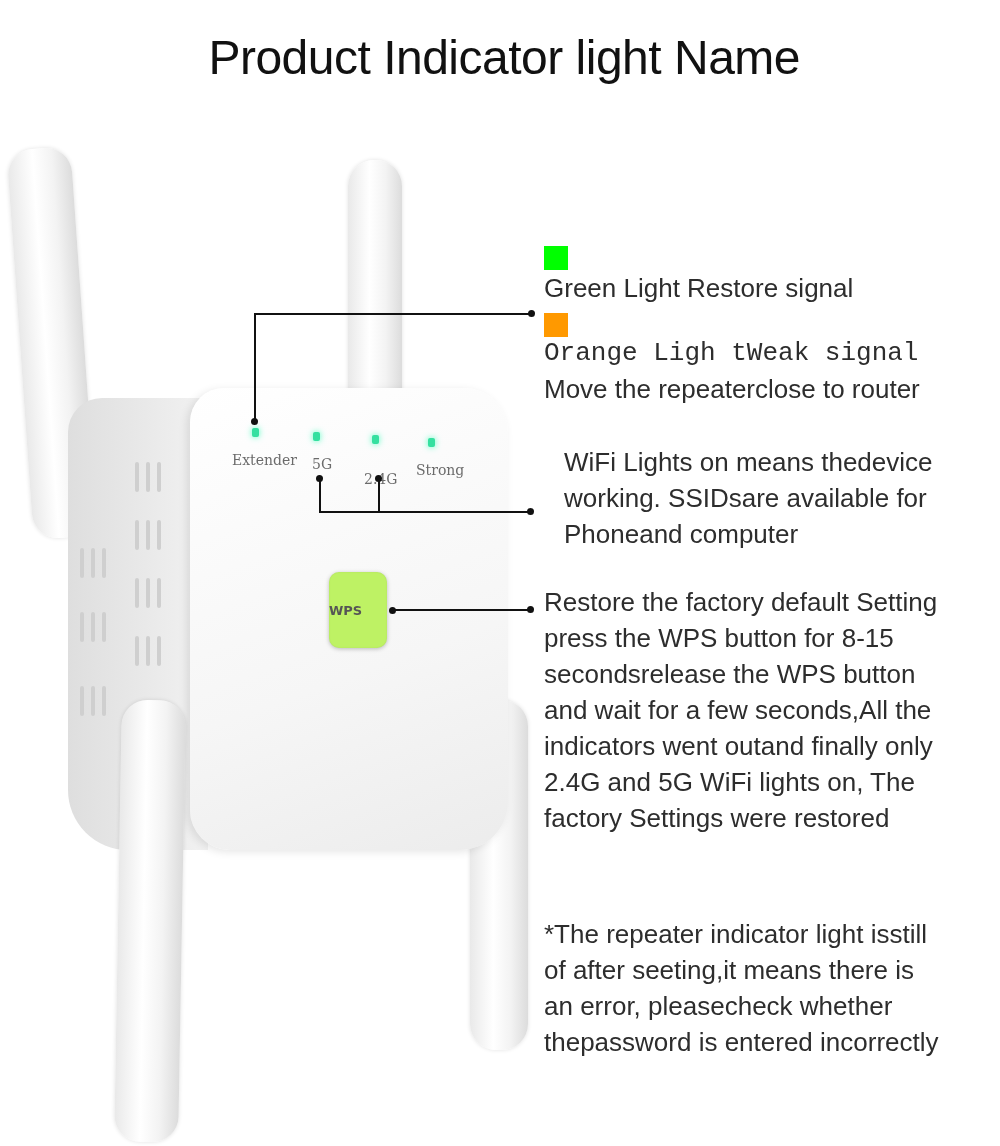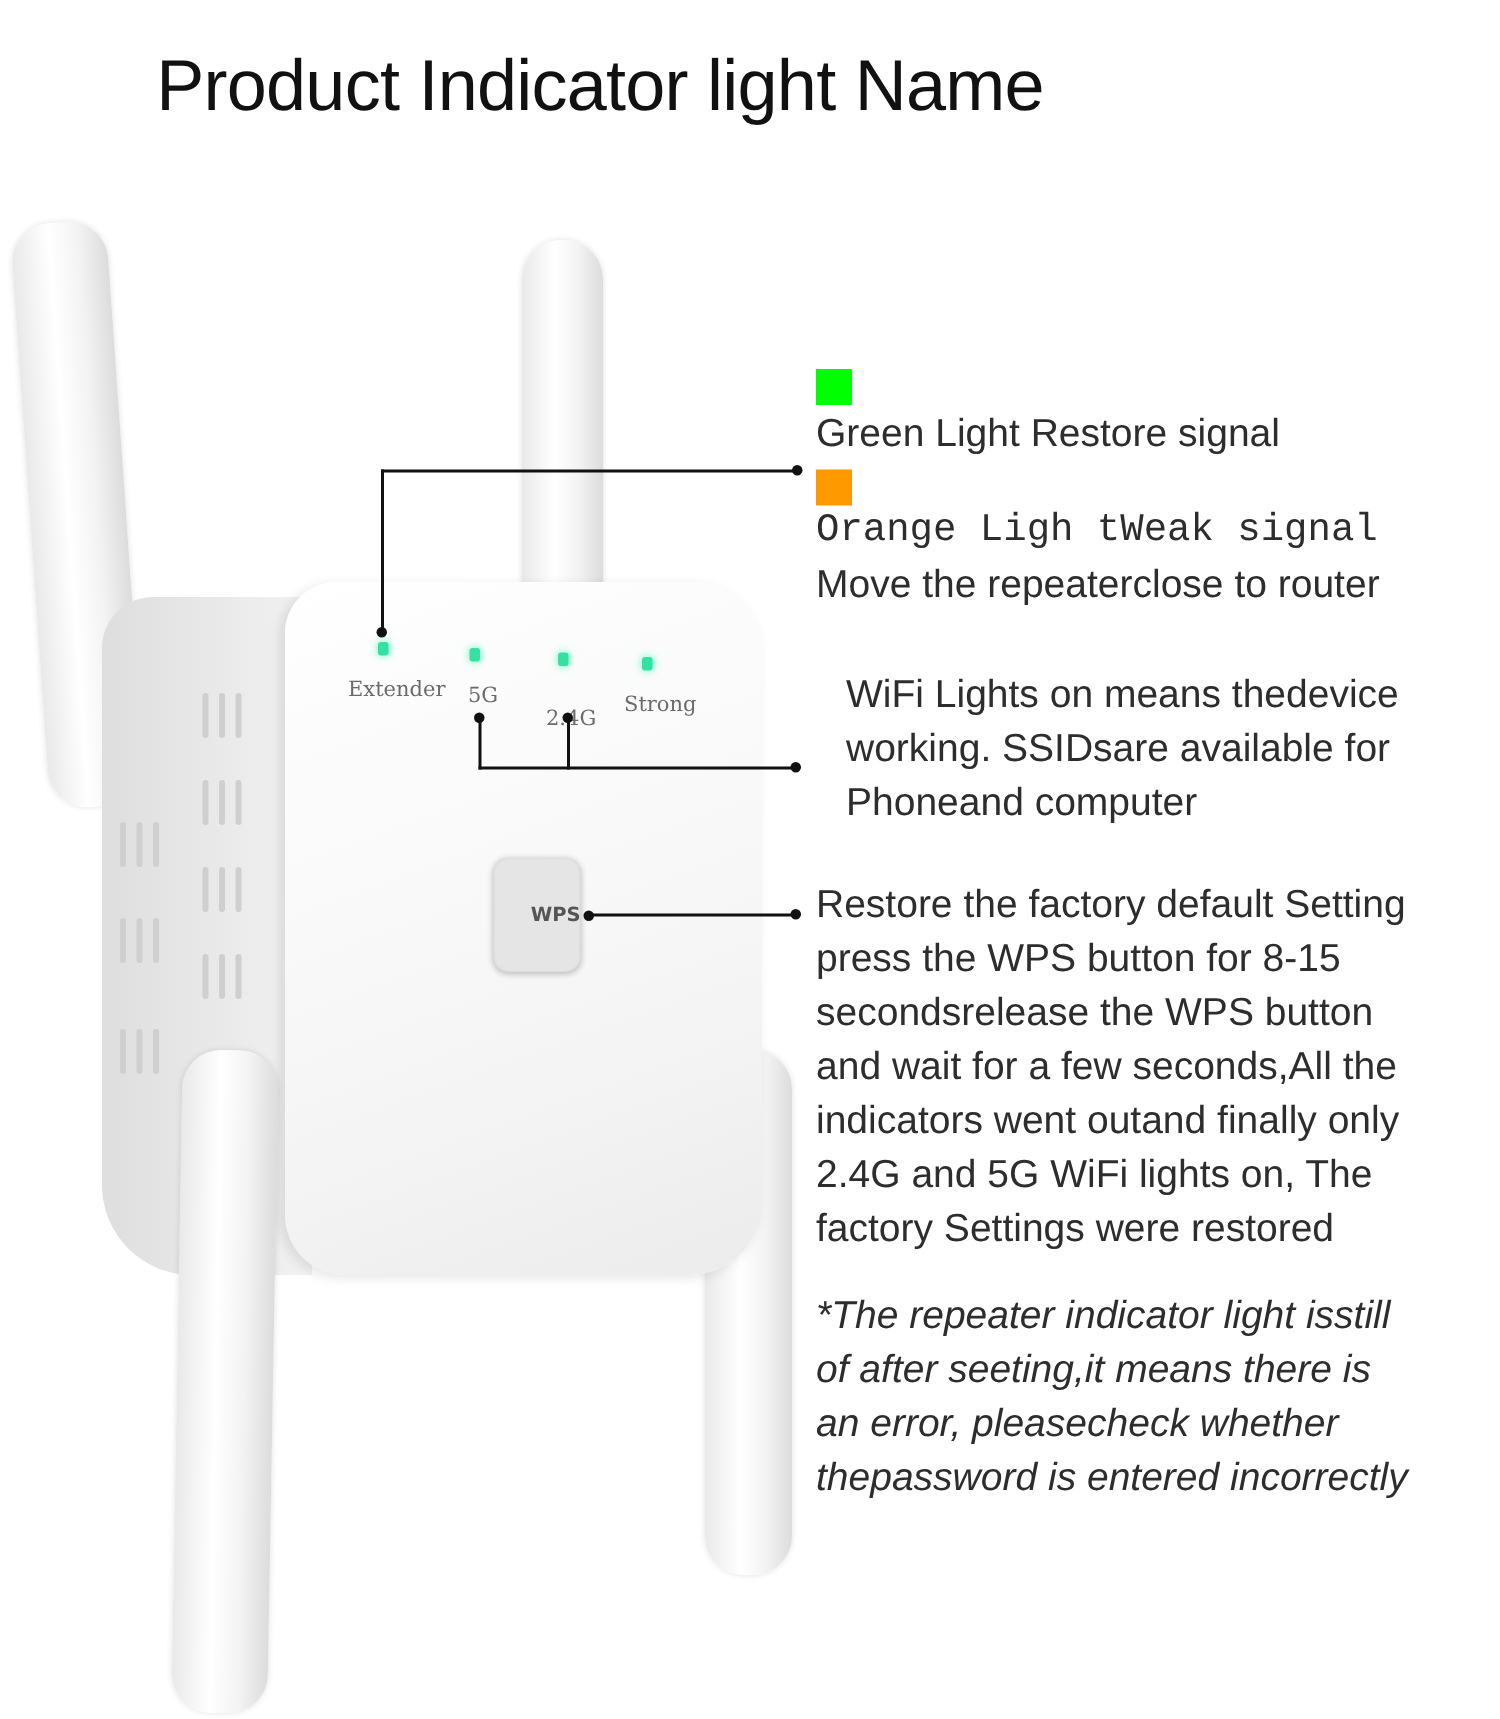--- a/index.html
+++ b/index.html
@@ -1,26 +1,26 @@
 <!DOCTYPE html>
 <html><head>
 <meta charset="utf-8">
 <style>
   html,body{margin:0;padding:0;background:#ffffff;}
   body{width:1000px;height:1146px;position:relative;overflow:hidden;font-family:"Liberation Sans",sans-serif;color:#2b2b2b;}
-  .title{position:absolute;left:0;top:30px;width:800px;text-align:center;font-size:48px;color:#111;letter-spacing:-0.5px;}
+  .title{position:absolute;left:0;top:30px;width:800px;text-align:right;font-size:48px;color:#111;letter-spacing:-0.5px;}
   .txt{position:absolute;left:544px;font-size:26px;line-height:36px;color:#2d2d2d;white-space:pre-line;}
   .sw{position:absolute;left:544px;width:24px;height:24px;}
   .ant{position:absolute;background:linear-gradient(90deg,#e9e9e9,#ffffff 40%,#f3f3f3 70%,#dcdcdc);border-radius:26px;box-shadow:0 0 4px rgba(0,0,0,.12);}
   .body-side{position:absolute;left:68px;top:398px;width:140px;height:452px;background:linear-gradient(90deg,#dedede,#f2f2f2);border-radius:34px 0 0 60px;}
   .body-front{position:absolute;left:190px;top:388px;width:318px;height:462px;background:linear-gradient(160deg,#ffffff,#f6f6f6 60%,#ececec);border-radius:34px 44px 48px 40px;box-shadow:-3px 2px 8px rgba(0,0,0,.10);}
   .vent{position:absolute;width:4px;height:30px;background:#cfcfcf;border-radius:2px;}
   .led{position:absolute;width:7px;height:9px;background:#35e0a0;border-radius:2px;box-shadow:0 0 6px #50ffc0;}
   .ledlbl{position:absolute;font-family:"DejaVu Serif",serif;font-size:14px;color:#6b6b6b;}
-  .wps{position:absolute;left:329px;top:572px;width:58px;height:76px;border-radius:10px;background:#e5e5e5;box-shadow:0 1px 4px rgba(0,0,0,.25),inset 0 0 2px rgba(0,0,0,.08);font-family:"DejaVu Sans",sans-serif;font-size:13px;font-weight:bold;color:#555;display:flex;align-items:center;justify-content:flex-end;}
+  .wps{position:absolute;left:329px;top:572px;width:58px;height:76px;border-radius:10px;background:#bef264;box-shadow:0 1px 4px rgba(0,0,0,.25),inset 0 0 2px rgba(0,0,0,.08);font-family:"DejaVu Sans",sans-serif;font-size:13px;font-weight:bold;color:#555;display:flex;align-items:center;justify-content:flex-start;}
   .ln{position:absolute;background:#111;}
   .dot{position:absolute;width:7px;height:7px;border-radius:50%;background:#111;}
 </style>
 </head>
 <body>
 
 <div class="title">Product Indicator light Name</div>
 
 <div>
   <div class="ant" style="left:20px;top:148px;width:64px;height:390px;transform:rotate(-4deg);"></div>
@@ -97,16 +97,16 @@
 <div class="txt" style="top:444px;margin-left:20px;">WiFi Lights on means thedevice
 working. SSIDsare available for
 Phoneand computer</div>
 <div class="txt" style="top:584px;">Restore the factory default Setting
 press the WPS button for 8-15
 secondsrelease the WPS button
 and wait for a few seconds,All the
 indicators went outand finally only
 2.4G and 5G WiFi lights on, The
 factory Settings were restored</div>
-<div class="txt" style="top:858px;font-style:italic;">*The repeater indicator light isstill
+<div class="txt" style="top:916px;">*The repeater indicator light isstill
 of after seeting,it means there is
 an error, pleasecheck whether
 thepassword is entered incorrectly</div>
 
 </body></html>

